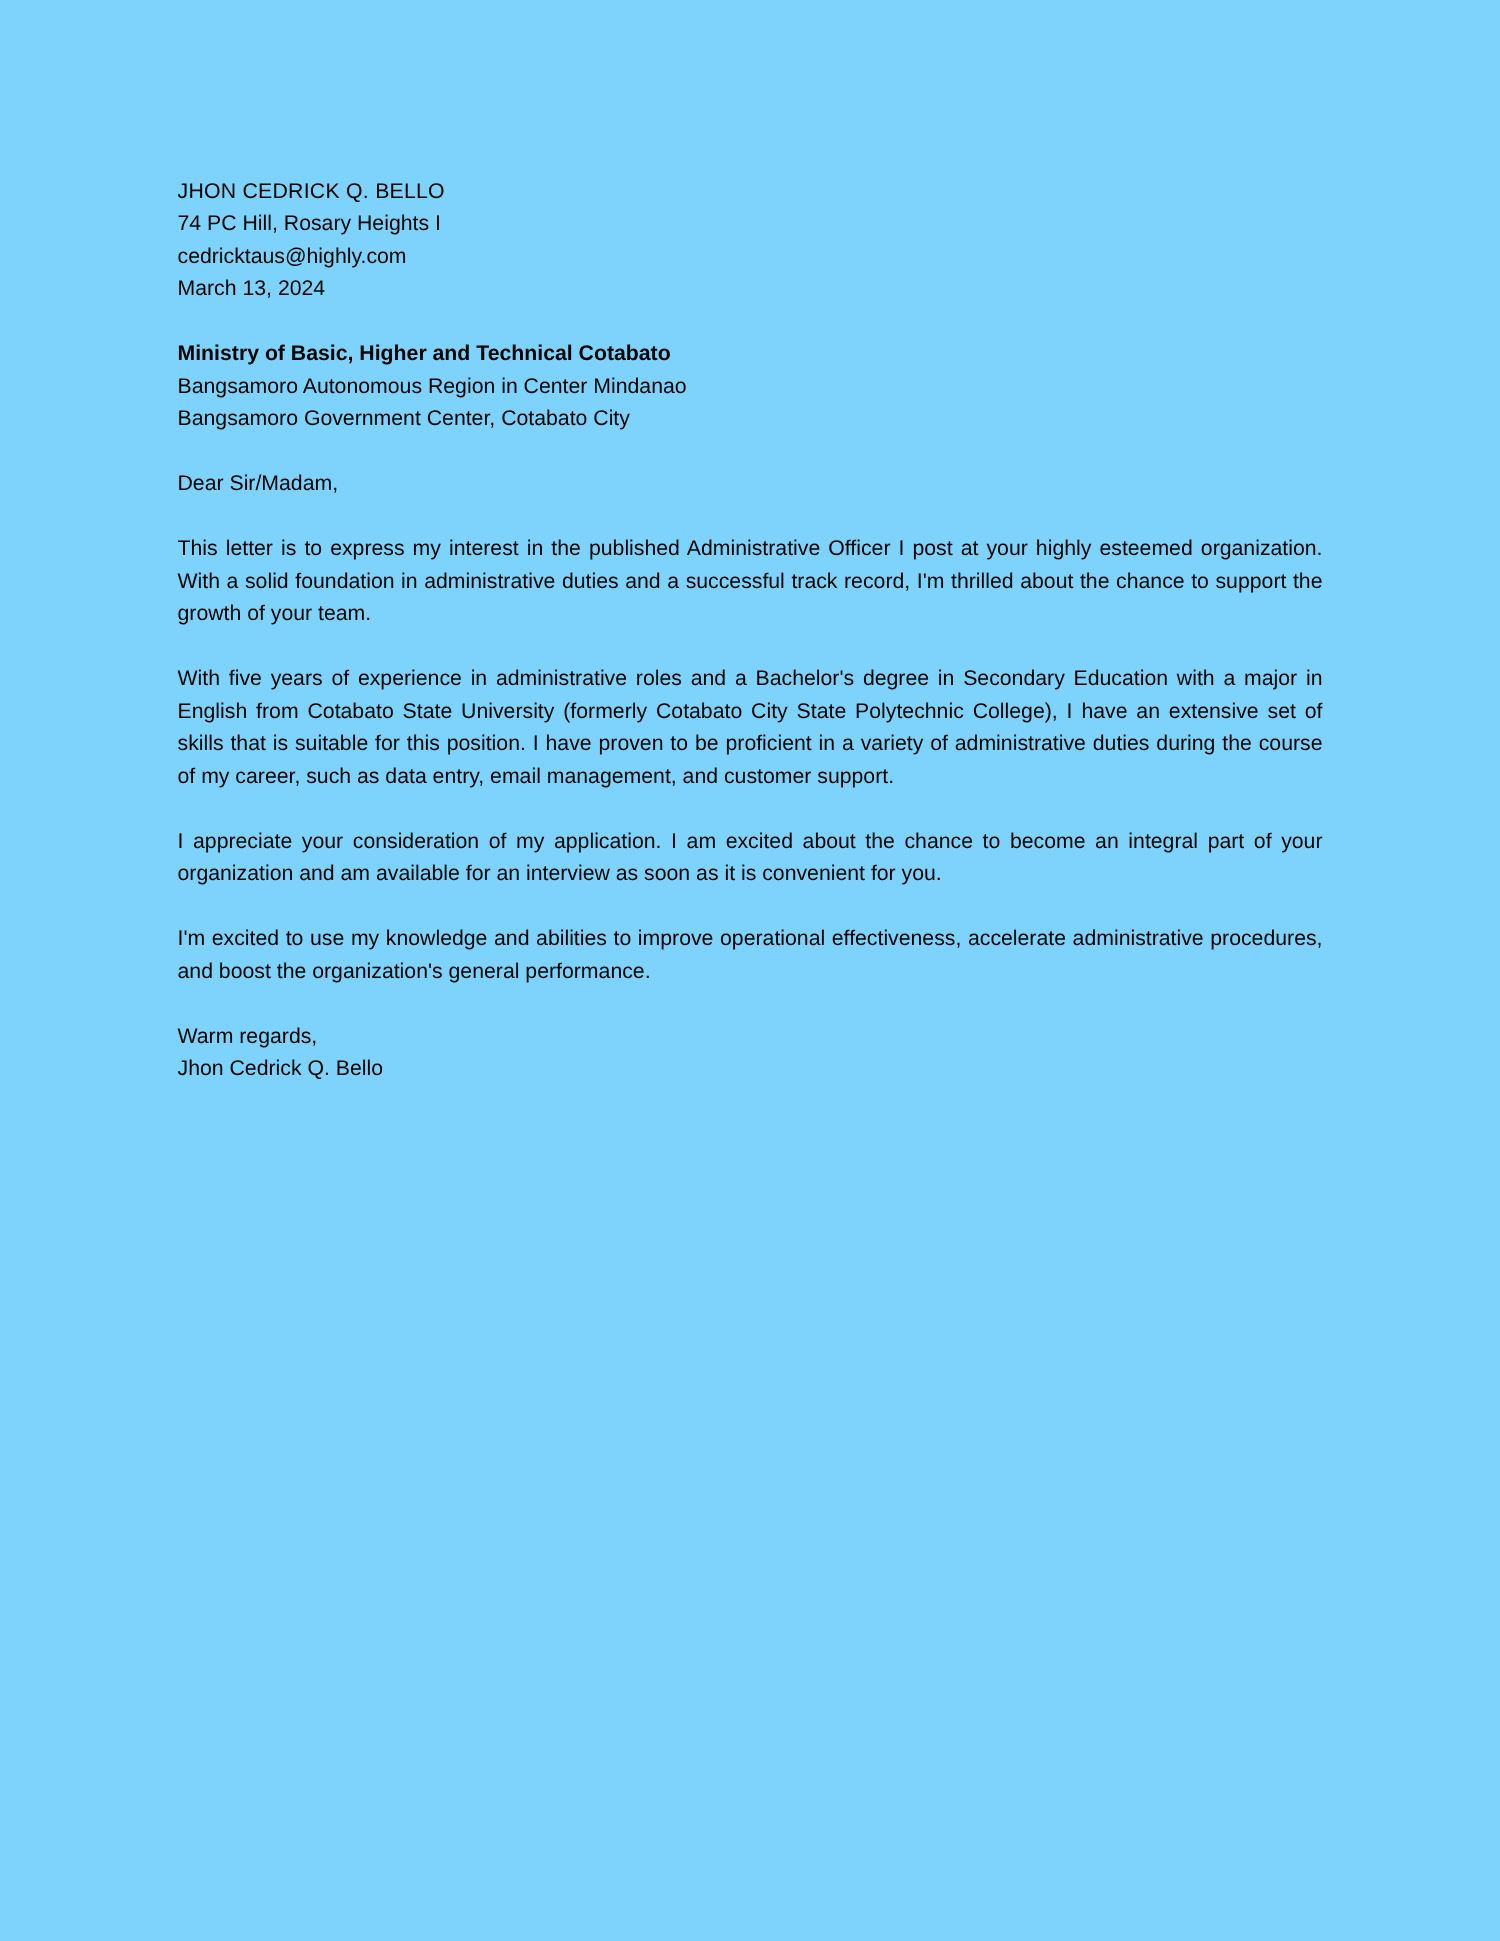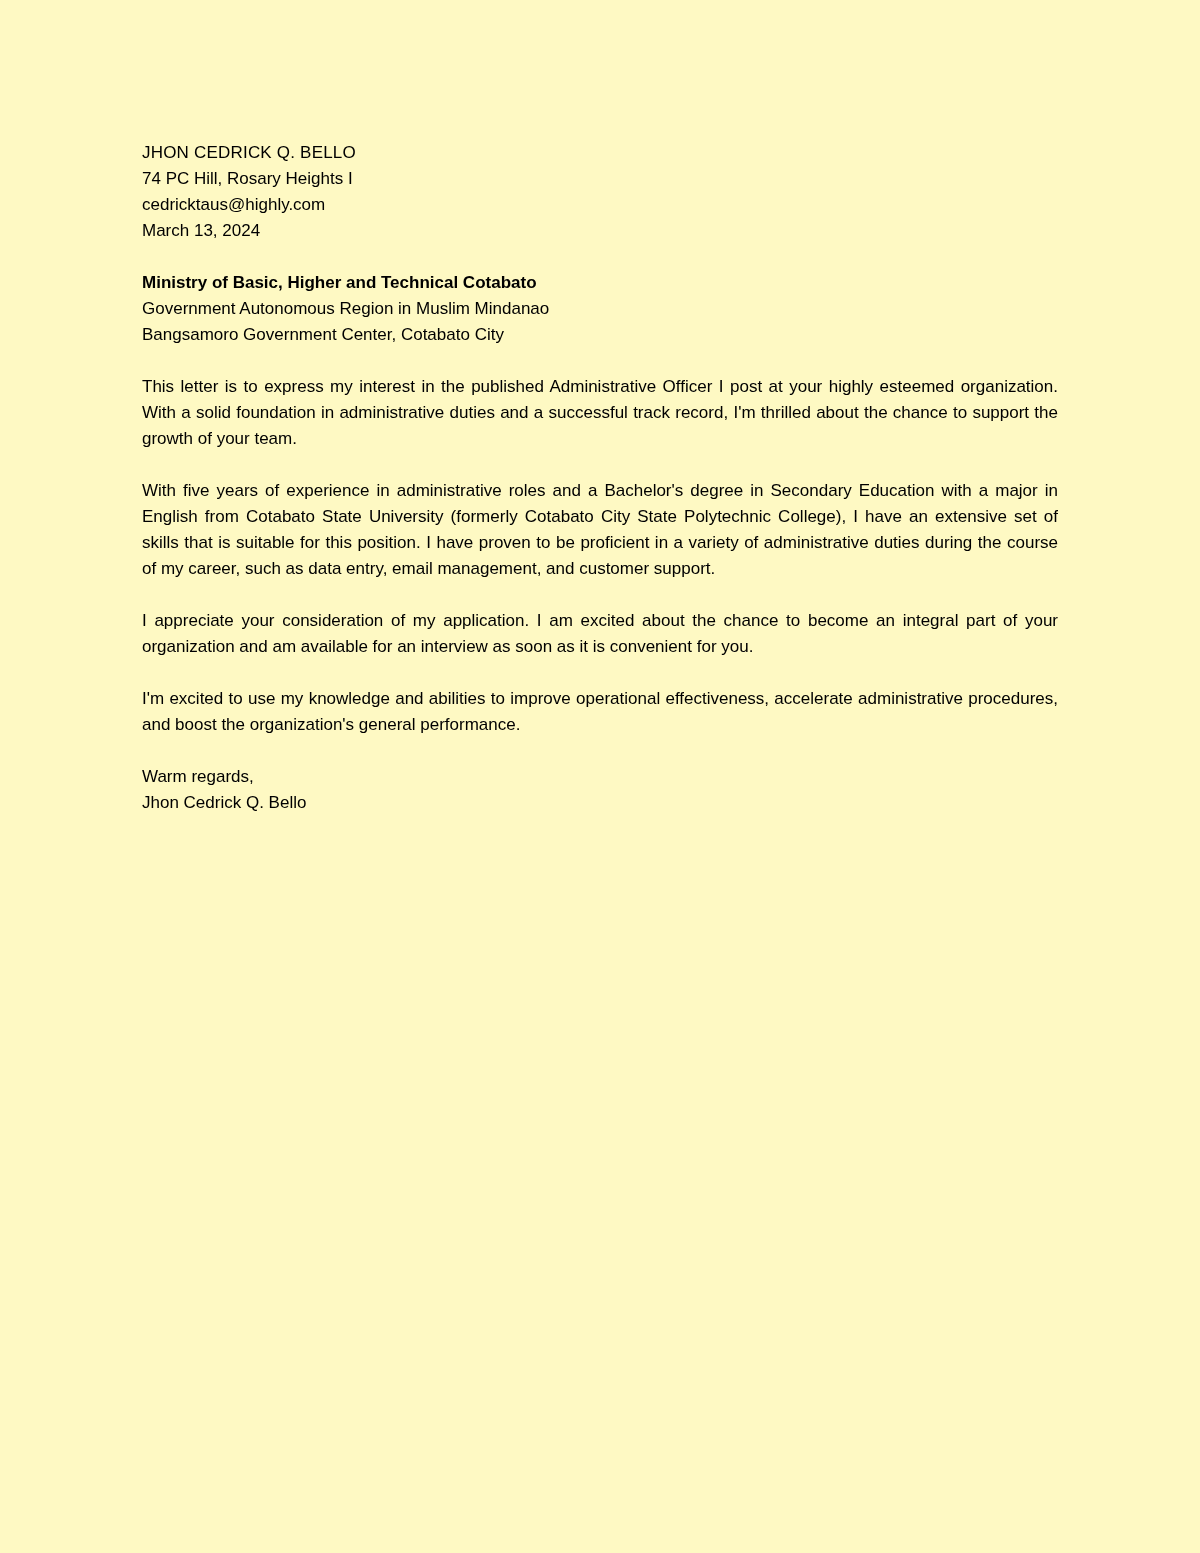--- a/index.html
+++ b/index.html
@@ -1,20 +1,20 @@
 <!DOCTYPE html>
 <html><head>
 <meta charset="utf-8">
 <style>
   * { margin: 0; padding: 0; box-sizing: border-box; }
   html, body { background: #ffffff; }
   .page {
     width: 1200px;
     height: 1553px;
-    background: #fef9c3;
+    background: #7dd3fc;
     position: relative;
     overflow: hidden;
     font-family: "Liberation Sans", sans-serif;
     color: #000000;
   }
   .content {
     position: absolute;
     top: 140px;
     left: 142px;
     right: 142px;
@@ -40,24 +40,25 @@
 
     <div class="block">
       <div class="line sender-name">JHON CEDRICK Q. BELLO</div>
       <div class="line">74 PC Hill, Rosary Heights I</div>
       <div class="line">cedricktaus@highly.com</div>
       <div class="line">March 13, 2024</div>
     </div>
 
     <div class="block">
       <div class="line recipient-org">Ministry of Basic, Higher and Technical Cotabato</div>
-      <div class="line">Government Autonomous Region in Muslim Mindanao</div>
+      <div class="line">Bangsamoro Autonomous Region in Center Mindanao</div>
       <div class="line">Bangsamoro Government Center, Cotabato City</div>
     </div>
 
+    <div class="salutation">Dear Sir/Madam,</div>
 
     <p class="para">This letter is to express my interest in the published Administrative Officer I post at your highly esteemed organization. With a solid foundation in administrative duties and a successful track record, I'm thrilled about the chance to support the growth of your team.</p>
     <p class="para">With five years of experience in administrative roles and a Bachelor's degree in Secondary Education with a major in English from Cotabato State University (formerly Cotabato City State Polytechnic College), I have an extensive set of skills that is suitable for this position. I have proven to be proficient in a variety of administrative duties during the course of my career, such as data entry, email management, and customer support.</p>
     <p class="para">I appreciate your consideration of my application. I am excited about the chance to become an integral part of your organization and am available for an interview as soon as it is convenient for you.</p>
     <p class="para">I'm excited to use my knowledge and abilities to improve operational effectiveness, accelerate administrative procedures, and boost the organization's general performance.</p>
 
     <div class="valediction">Warm regards,</div>
     <div class="line">Jhon Cedrick Q. Bello</div>
 
   </div>

